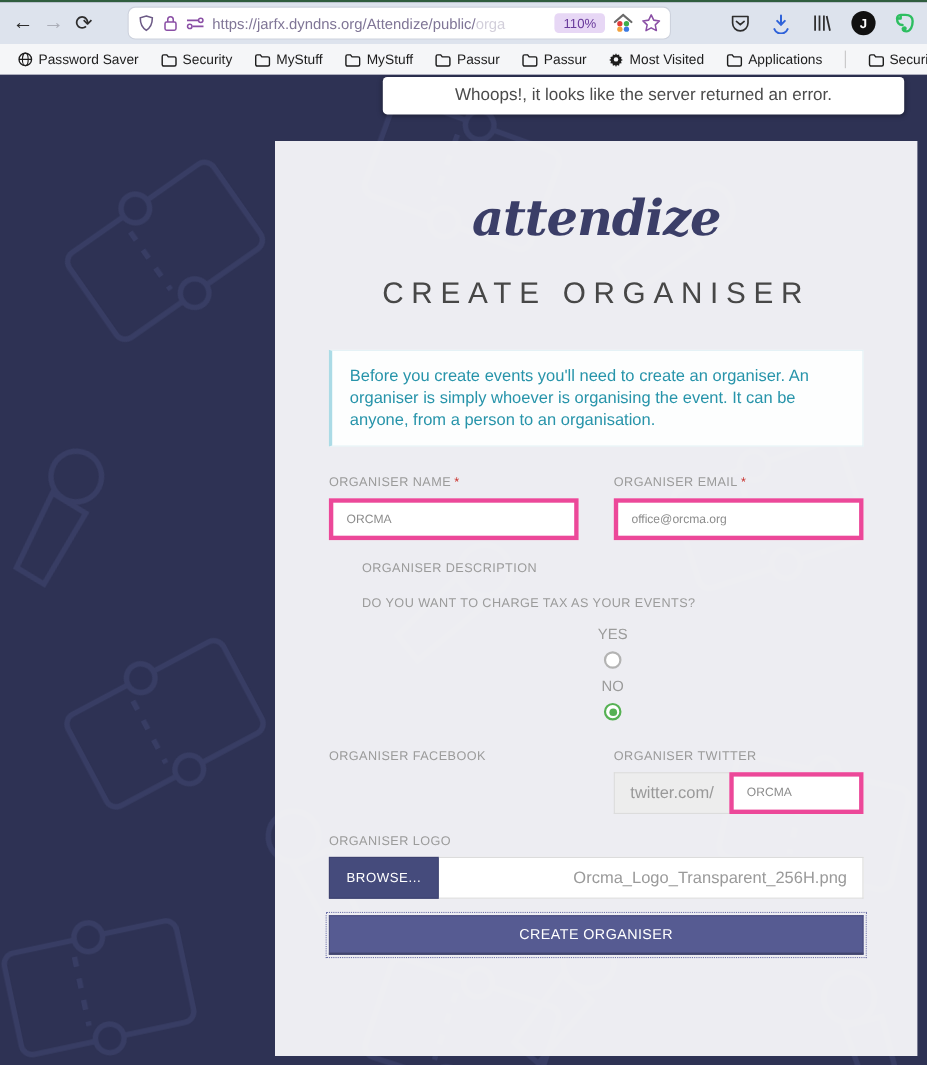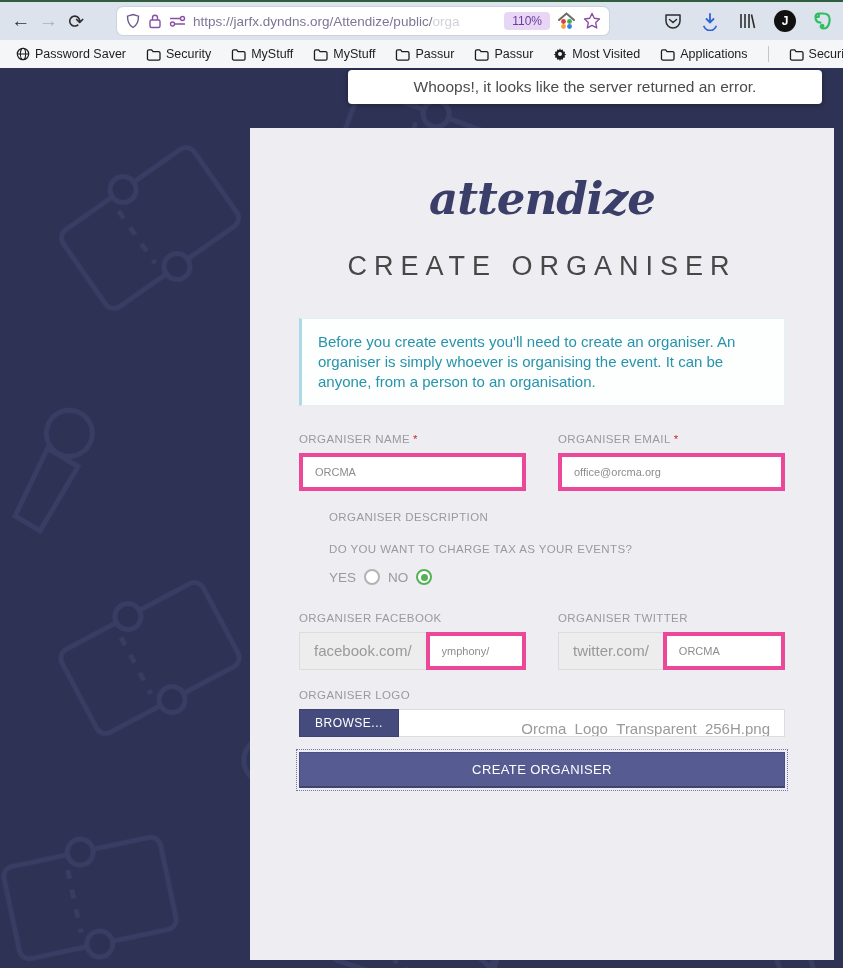--- a/index.html
+++ b/index.html
@@ -42,30 +42,30 @@
   .flabel { font-size:11.5px; color:#9b9b9b; letter-spacing:.4px; margin-bottom:8px; display:block; }
   .req { color:#c9302c; margin-left:3px; }
   .tinput { width:100%; height:38px; border:4px solid #ec4899; background:#fff; padding:0 12px; font-size:11px; color:#8c8c8c; font-family:"Liberation Sans", sans-serif; outline:none; }
   textarea.tinput { height:114px; padding:10px 12px; resize:none; display:block; }
   .ta-wrap { position:relative; }
   .ta-grip { position:absolute; right:2px; bottom:3px; width:11px; height:11px; background:
      repeating-linear-gradient(135deg, transparent 0 2px, #aaa 2px 3.5px); clip-path:polygon(100% 0,100% 100%,0 100%); }
 
   .mt20 { margin-top:20px;padding-left:30px; } .mt27 { margin-top:27px; } .mt19 { margin-top:19px; } .mt14 { margin-top:14px; }
 
-  .radio-row { display:flex; align-items:center; gap:8px; font-size:13.5px; color:#9b9b9b; }
+  .radio-row { display:flex; align-items:center; gap:8px; font-size:13.5px; color:#9b9b9b;flex-direction:column; }
   .radio { width:16px; height:16px; border-radius:50%; background:#fff; border:2px solid #b3b3b3; position:relative; }
   .radio.checked { border-color:#56b154; }
   .radio.checked::after { content:""; position:absolute; left:2.5px; top:2.5px; width:7px; height:7px; border-radius:50%; background:#56b154; }
 
   .igroup { display:flex; }
   .iaddon { background:#ededed; border:1px solid #dcdcdc; border-right:none; height:38px; line-height:36px; padding:0 14px; font-size:15px; color:#999; white-space:nowrap; }
   .igroup .tinput { flex:1; }
 
-  .filegroup { display:flex; height:28px; }
+  .filegroup { display:flex; height:38px; }
   .browse-btn { background:#454b7c; border:1px solid #3d4270; color:#fff; font-size:12px; letter-spacing:.5px; padding:0 15px; font-family:"Liberation Sans", sans-serif; }
   .filebox { flex:1; border:1px solid #dcdcdc; border-left:none; background:#fff; line-height:38px; padding:0 14px; font-size:15px; color:#9a9a9a; white-space:nowrap; overflow:hidden;text-align:right; }
 
   .submit-btn { margin-top:15px; width:100%; height:36px; background:#565b92; border:1px solid #4a4e80; border-bottom:2px solid #41456e; color:#fff; font-size:13px; letter-spacing:.4px; font-family:"Liberation Sans", sans-serif; outline:1px dotted #7074aa; outline-offset:2px; }
 </style>
 </head>
 <body>
 
 <div class="win-accent"></div>
 
@@ -251,24 +251,20 @@
           <span>YES</span>
           <span class="radio"></span>
           <span>NO</span>
           <span class="radio checked"></span>
         </div>
       </div>
 
       <div class="row2 mt27">
         <div class="col">
           <label class="flabel">ORGANISER FACEBOOK</label>
-          <div class="igroup">
-            <span class="iaddon">facebook.com/</span>
-            <input class="tinput" type="text" value="ymphony/" style="">
-          </div>
         </div>
         <div class="col">
           <label class="flabel">ORGANISER TWITTER</label>
           <div class="igroup">
             <span class="iaddon">twitter.com/</span>
             <input class="tinput" type="text" value="ORCMA" style="">
           </div>
         </div>
       </div>
 

